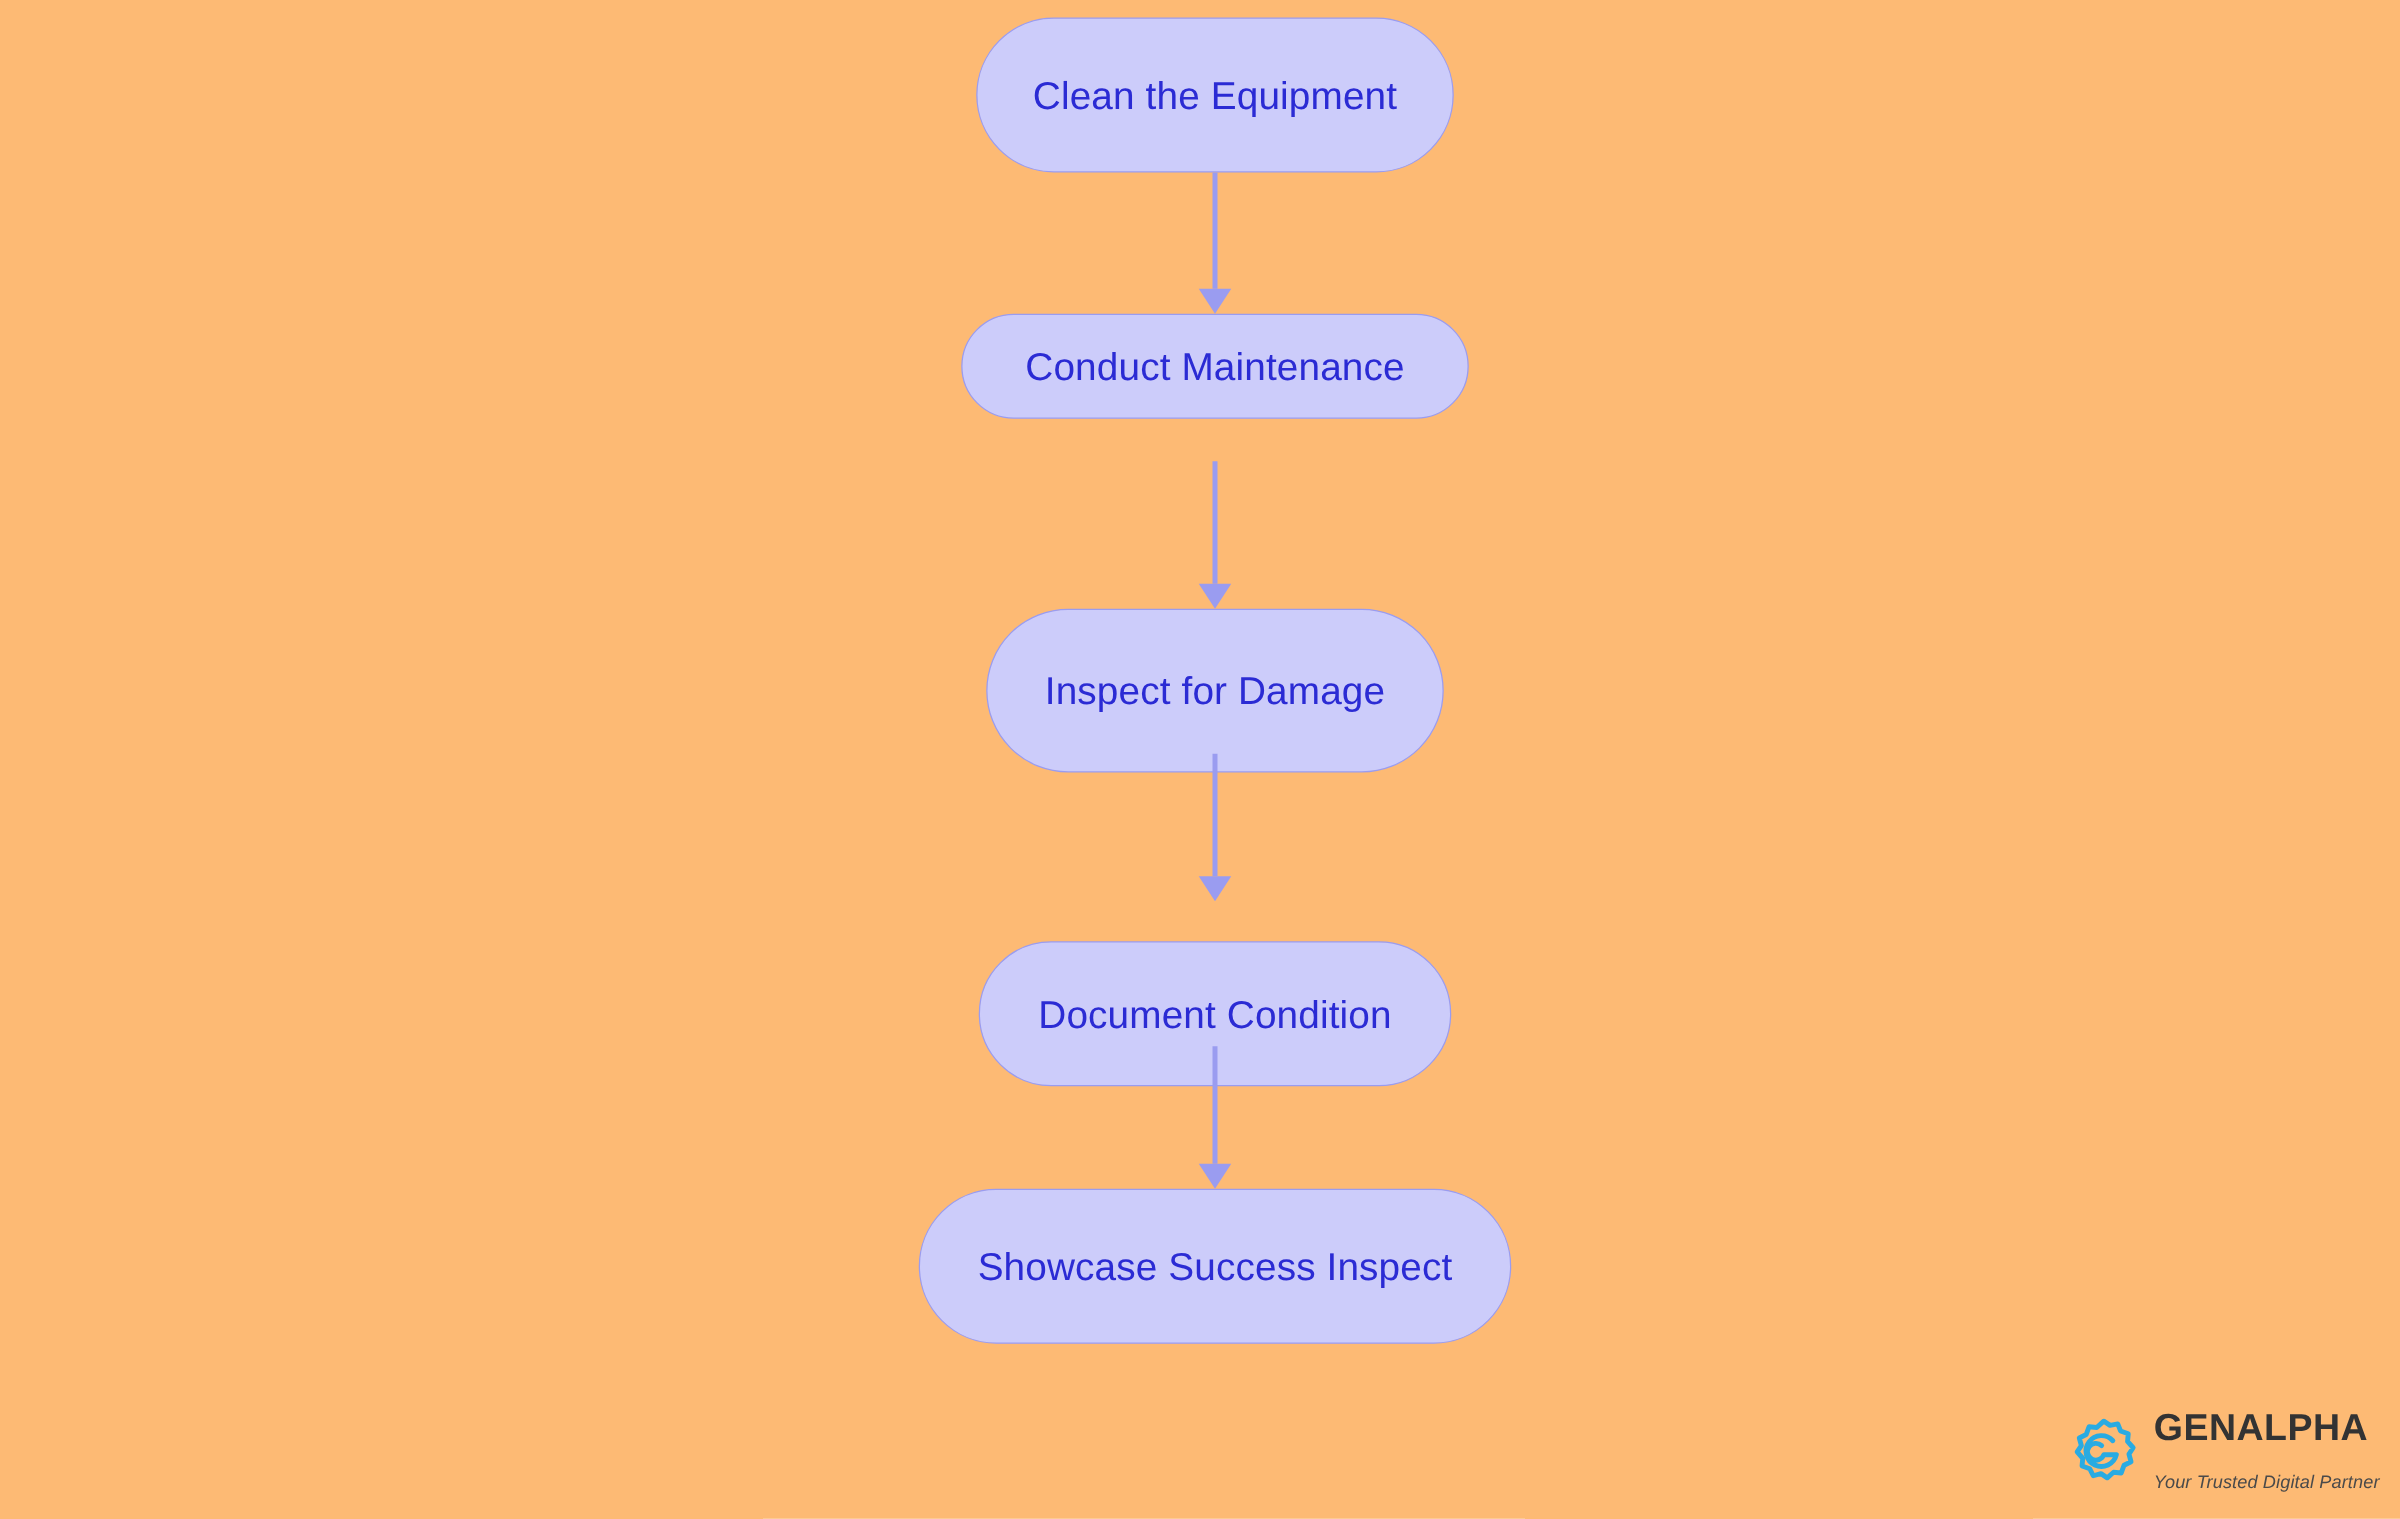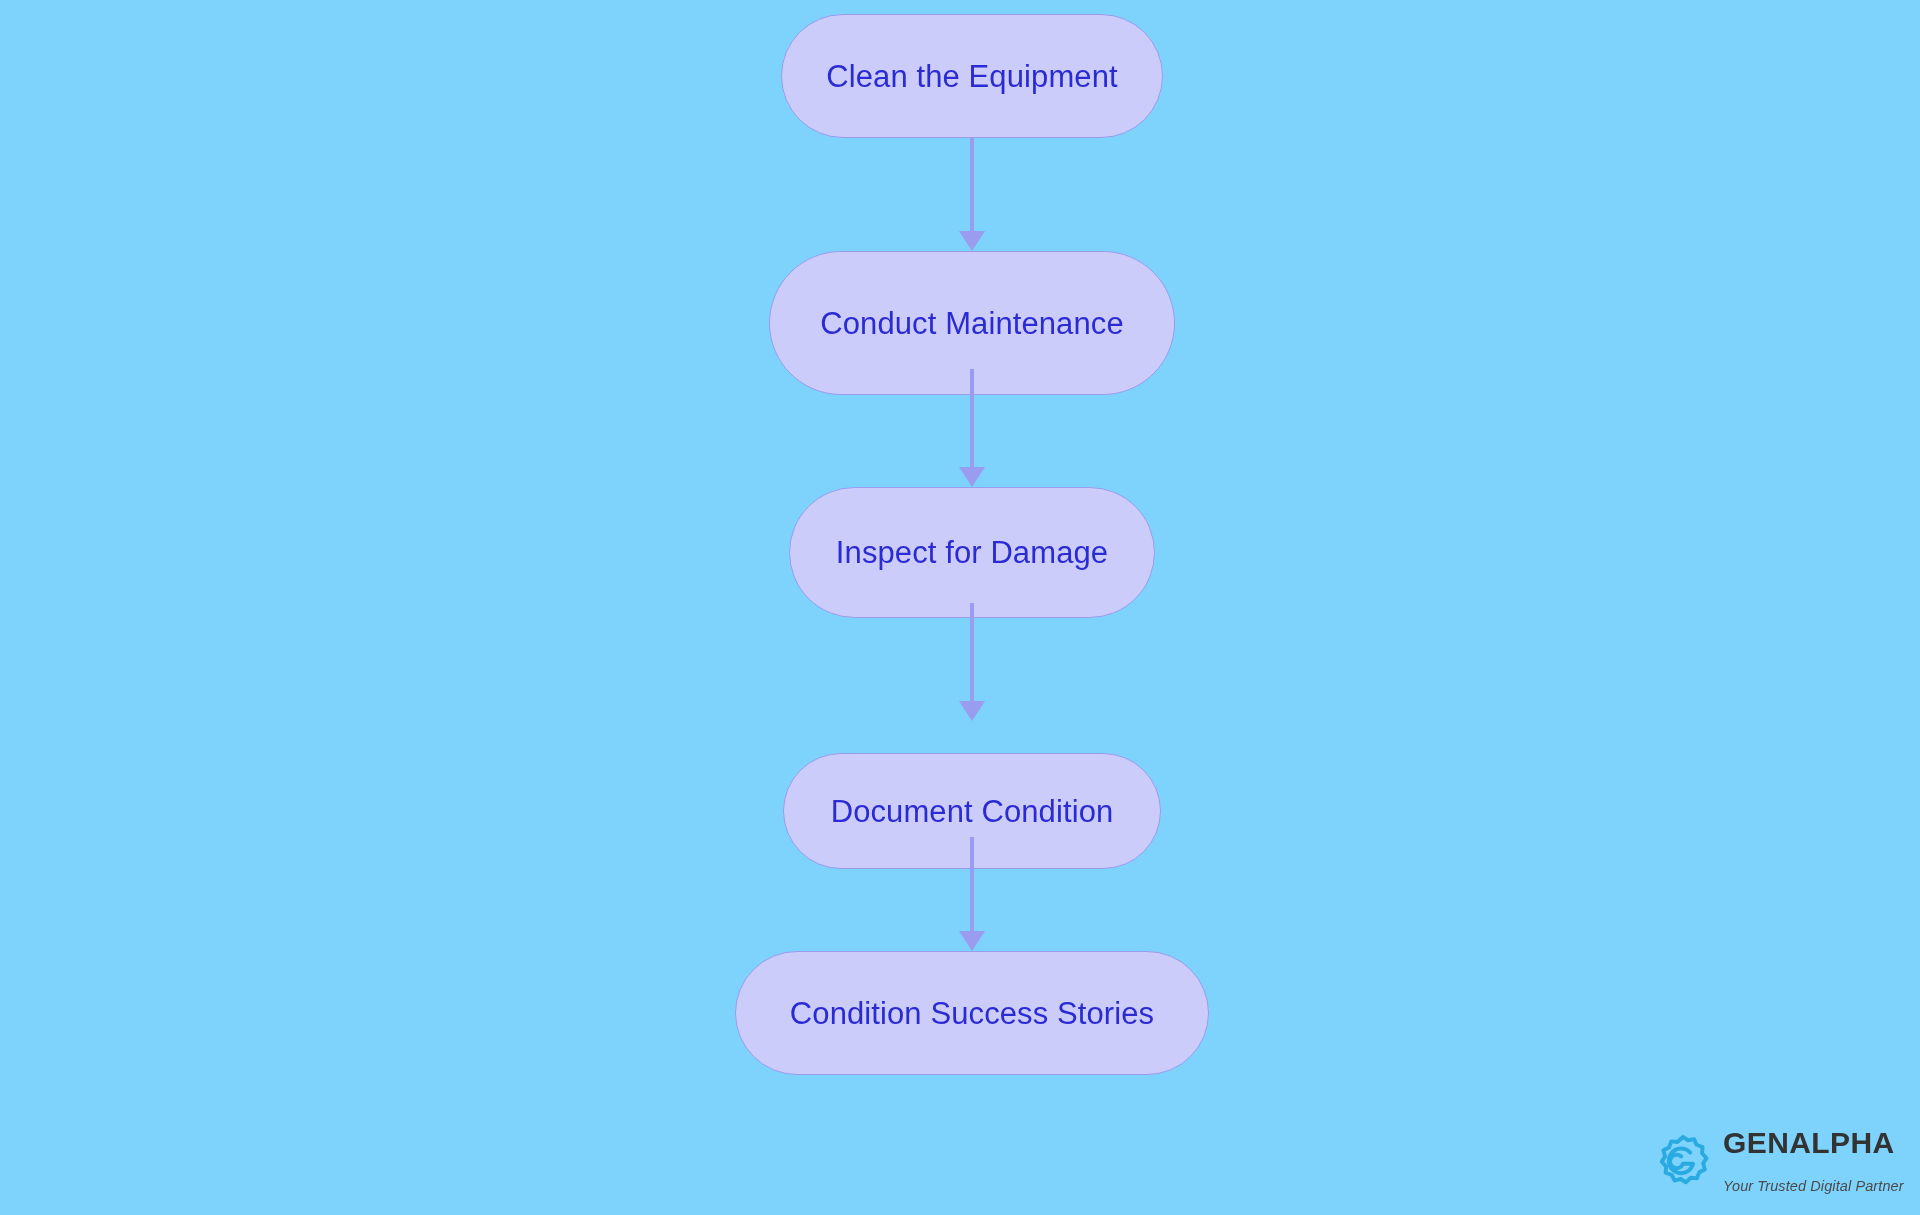--- a/index.html
+++ b/index.html
@@ -12,21 +12,21 @@
     width: 1920px;
     height: 1215px;
     overflow: hidden;
     font-family: "Liberation Sans", sans-serif;
   }
 
   #canvas {
     position: relative;
     width: 1920px;
     height: 1215px;
-    background: #7dd3fc;
+    background: #fdba74;
   }
 
   
   #flow {
     position: absolute;
     left: 0;
     top: 0;
     width: 1920px;
     height: 1100px;
   }
@@ -124,21 +124,21 @@
 
     <div class="node" style="left:781px; top:14px; width:382px; height:124px;">
       <span class="node-label">Clean the Equipment</span>
     </div>
 
     <div class="connector" style="left:959px; top:138px; height:113px;">
       <div class="stem" style="height:93px;"></div>
       <div class="head" style="top:93px;"></div>
     </div>
 
-    <div class="node" style="left:769px; top:251px; width:406px; height:144px;">
+    <div class="node" style="left:769px; top:251px; width:406px; height:84px;">
       <span class="node-label">Conduct Maintenance</span>
     </div>
 
     <div class="connector" style="left:959px; top:369px; height:118px;">
       <div class="stem" style="height:98px;"></div>
       <div class="head" style="top:98px;"></div>
     </div>
 
     <div class="node" style="left:789px; top:487px; width:366px; height:131px;">
       <span class="node-label">Inspect for Damage</span>
@@ -152,21 +152,21 @@
     <div class="node" style="left:783px; top:721px; width:378px; height:116px;margin-top:32px;">
       <span class="node-label">Document Condition</span>
     </div>
 
     <div class="connector" style="left:959px; top:837px; height:114px;">
       <div class="stem" style="height:94px;"></div>
       <div class="head" style="top:94px;"></div>
     </div>
 
     <div class="node" style="left:735px; top:951px; width:474px; height:124px;">
-      <span class="node-label">Condition Success Stories</span>
+      <span class="node-label">Showcase Success Inspect</span>
     </div>
 
   </div>
 
   <div id="logo">
     <svg class="mark" viewBox="0 0 100 100" xmlns="http://www.w3.org/2000/svg">
       <g fill="none" stroke="#29ABE2" stroke-width="7" stroke-linejoin="round" stroke-linecap="round">
         <path d="M50 7
                  L59 13 L70 11 L74 21 L85 25 L84 36
                  L92 45 L86 54 L89 65 L79 70 L75 81

